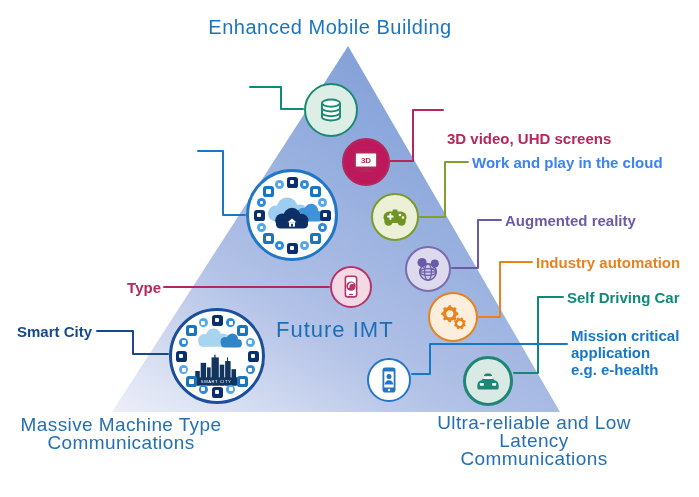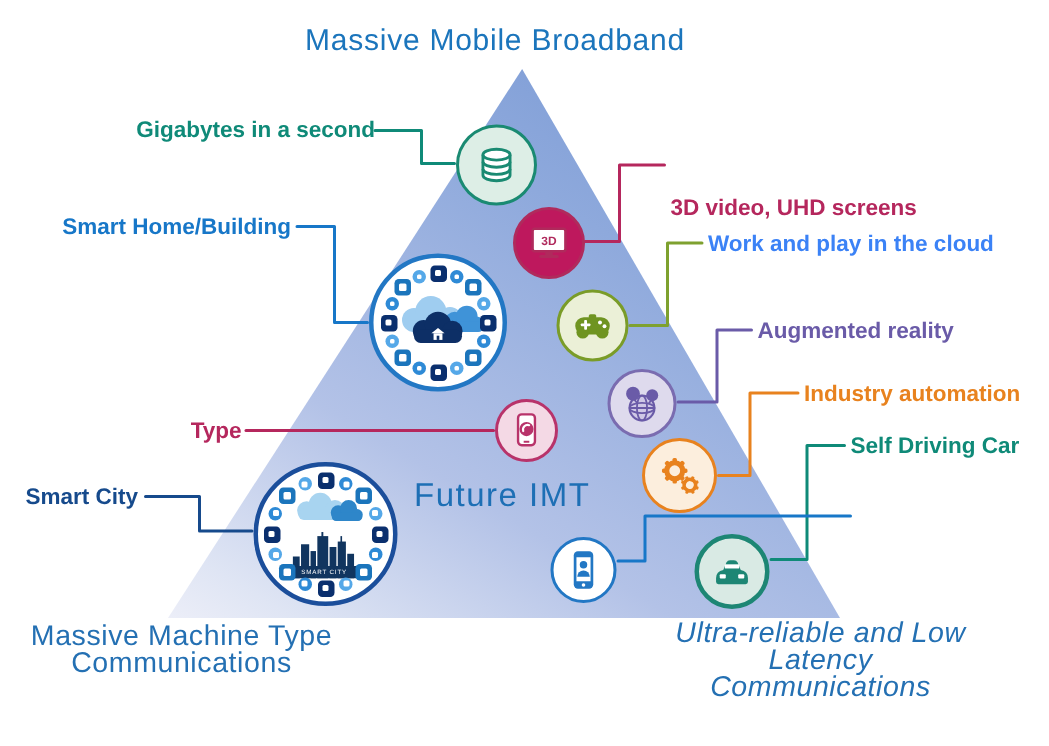--- a/index.html
+++ b/index.html
@@ -17,21 +17,21 @@
   #connector-layer { position:absolute; left:0; top:0; width:699px; height:497px; pointer-events:none; }
   
   .callout { position:absolute; font-size:15px; font-weight:600; white-space:pre-line; line-height:17px; }
   .callout.right-align { text-align:right; }
   #page-title { position:absolute; left:110px; top:16px; width:440px; text-align:center;
     font-size:20px; color:#1b75bc; letter-spacing:0.5px; }
   #center-label { position:absolute; left:276px; top:317px; font-size:22px; color:#1d6fb5; letter-spacing:1px; }
   .corner-label { position:absolute; text-align:center; font-size:19px; line-height:18px;
     color:#2470b3; white-space:pre-line; letter-spacing:0.4px; }
   #corner-left { left:1px; top:416px; width:240px; }
-  #corner-right { left:425px; top:414px; width:244px;font-style:italic; }
+  #corner-right { left:412px; top:414px; width:244px; }
   
   .icon-circle { position:absolute; border-radius:50%; display:flex; align-items:center; justify-content:center; }
   .cluster { position:absolute; border-radius:50%; background:#ffffff; }
   .ring-dot { position:absolute; }
   .ring-dot::after { content:""; position:absolute; left:30%; top:30%; width:40%; height:40%;
     background:#ffffff; border-radius:1px; }
 </style>
 </head>
 <body>
 
@@ -45,37 +45,38 @@
       <polyline points="164,287 329,287" fill="none" stroke="#b5275d" stroke-width="2" stroke-linejoin="round" stroke-linecap="round"></polyline>
       <polyline points="97,331 133,331 133,354 168,354" fill="none" stroke="#164a8c" stroke-width="2" stroke-linejoin="round" stroke-linecap="round"></polyline>
       <polyline points="443,110 413,110 413,161 390,161" fill="none" stroke="#b5275d" stroke-width="2" stroke-linejoin="round" stroke-linecap="round"></polyline>
       <polyline points="468,162 445,162 445,217 420,217" fill="none" stroke="#7ea12f" stroke-width="2" stroke-linejoin="round" stroke-linecap="round"></polyline>
       <polyline points="501,220 478,220 478,268 452,268" fill="none" stroke="#6a5ba8" stroke-width="2" stroke-linejoin="round" stroke-linecap="round"></polyline>
       <polyline points="532,262 500,262 500,317 479,317" fill="none" stroke="#e8821e" stroke-width="2" stroke-linejoin="round" stroke-linecap="round"></polyline>
       <polyline points="563,297 538,297 538,373 514,373" fill="none" stroke="#0f8a78" stroke-width="2" stroke-linejoin="round" stroke-linecap="round"></polyline>
       <polyline points="567,344 430,344 430,374 412,374" fill="none" stroke="#1777c8" stroke-width="2" stroke-linejoin="round" stroke-linecap="round"></polyline>
     </svg>
 
-  <div id="page-title">Massive Mobile Broadband</div>
+  <div id="page-title">Enhanced Mobile Building</div>
   <div id="center-label">Future IMT</div>
   <div id="corner-left" class="corner-label">Massive Machine Type
 Communications</div>
   <div id="corner-right" class="corner-label">Ultra-reliable and Low Latency
 Communications</div>
 
-  <div class="callout right-align" style="right:449px; top:78px; color:#0f8a78;">Gigabytes in a second</div>
-  <div class="callout right-align" style="right:505px; top:143px; color:#1777c8;">Smart Home/Building</div>
   <div class="callout right-align" style="right:538px; top:279px; color:#b5275d;">Type</div>
   <div class="callout right-align" style="right:607px; top:323px; color:#164a8c;">Smart City</div>
 
   <div class="callout" style="left:447px; top:102px; color:#b5275d;margin-top:28px;">3D video, UHD screens</div>
   <div class="callout" style="left:472px; top:154px; color:#3b82f6;">Work and play in the cloud</div>
   <div class="callout" style="left:505px; top:212px; color:#6a5ba8;">Augmented reality</div>
   <div class="callout" style="left:536px; top:254px; color:#e8821e;">Industry automation</div>
   <div class="callout" style="left:567px; top:289px; color:#0f8a78;">Self Driving Car</div>
+  <div class="callout" style="left:571px; top:327px; color:#1777c8;">Mission critical
+application
+e.g. e-health</div>
 
   <div class="icon-circle" style="left:304px; top:83px; width:54px; height:54px; background:#ddeee6; border:2.5px solid #1a8a72;">
     <svg width="34" height="34" viewBox="0 0 32 32">
       <path d="M7.5 9.5 v13 a8.5 3.4 0 0 0 17 0 v-13" fill="#ffffff" stroke="#1a8a72" stroke-width="1.8"></path>
       <ellipse cx="16" cy="9.5" rx="8.5" ry="3.4" fill="#ffffff" stroke="#1a8a72" stroke-width="1.8"></ellipse>
       <path d="M7.5 14 a8.5 3.4 0 0 0 17 0" fill="none" stroke="#1a8a72" stroke-width="1.8"></path>
       <path d="M7.5 18.5 a8.5 3.4 0 0 0 17 0" fill="none" stroke="#1a8a72" stroke-width="1.8"></path>
     </svg>
   </div>
 

